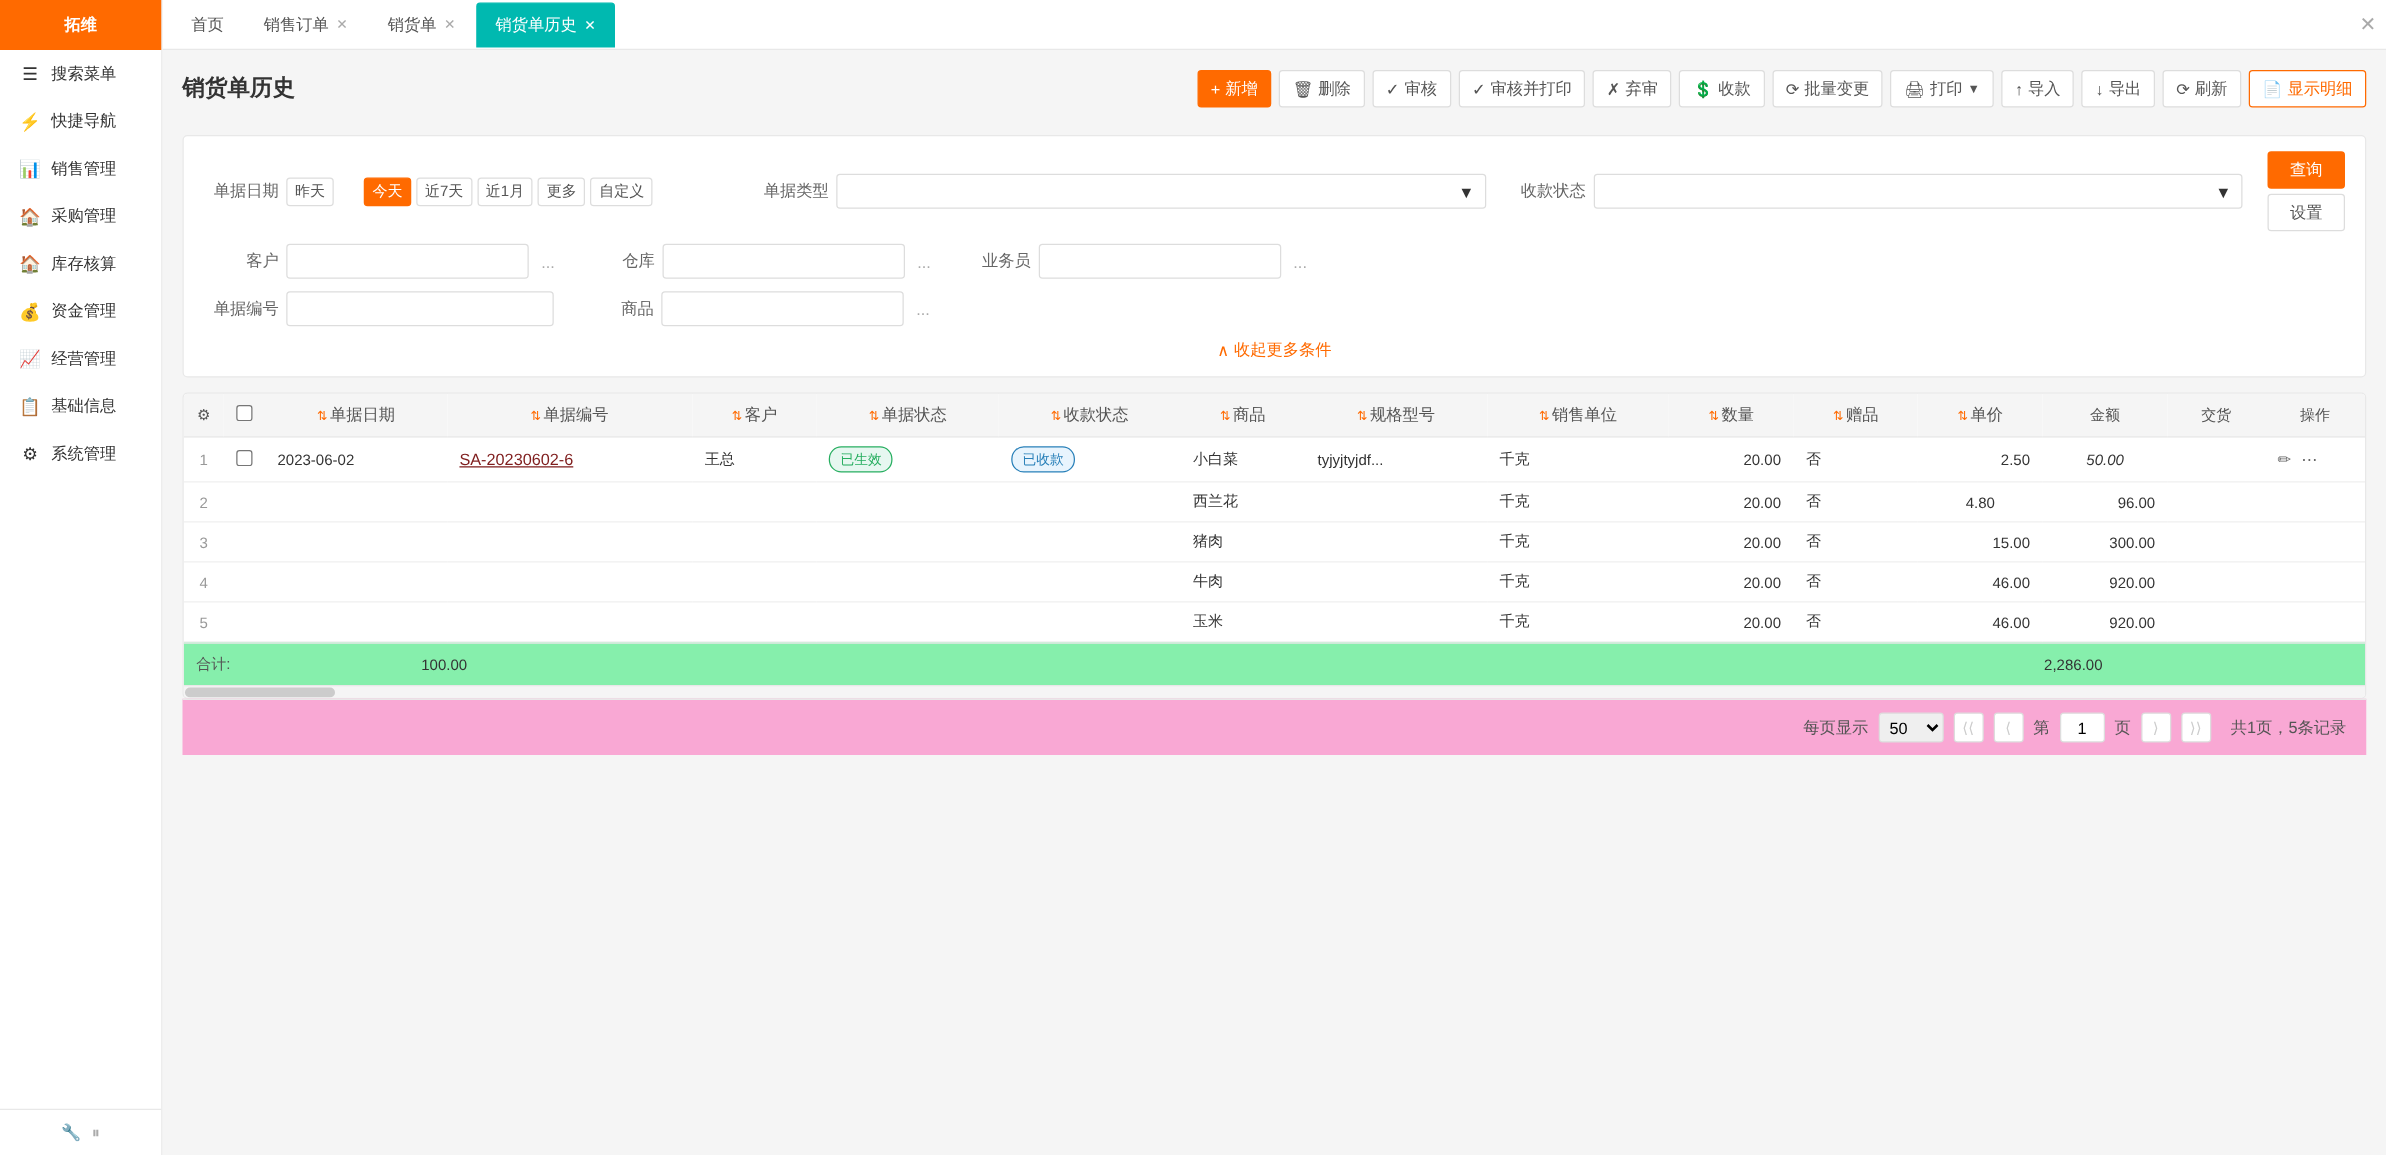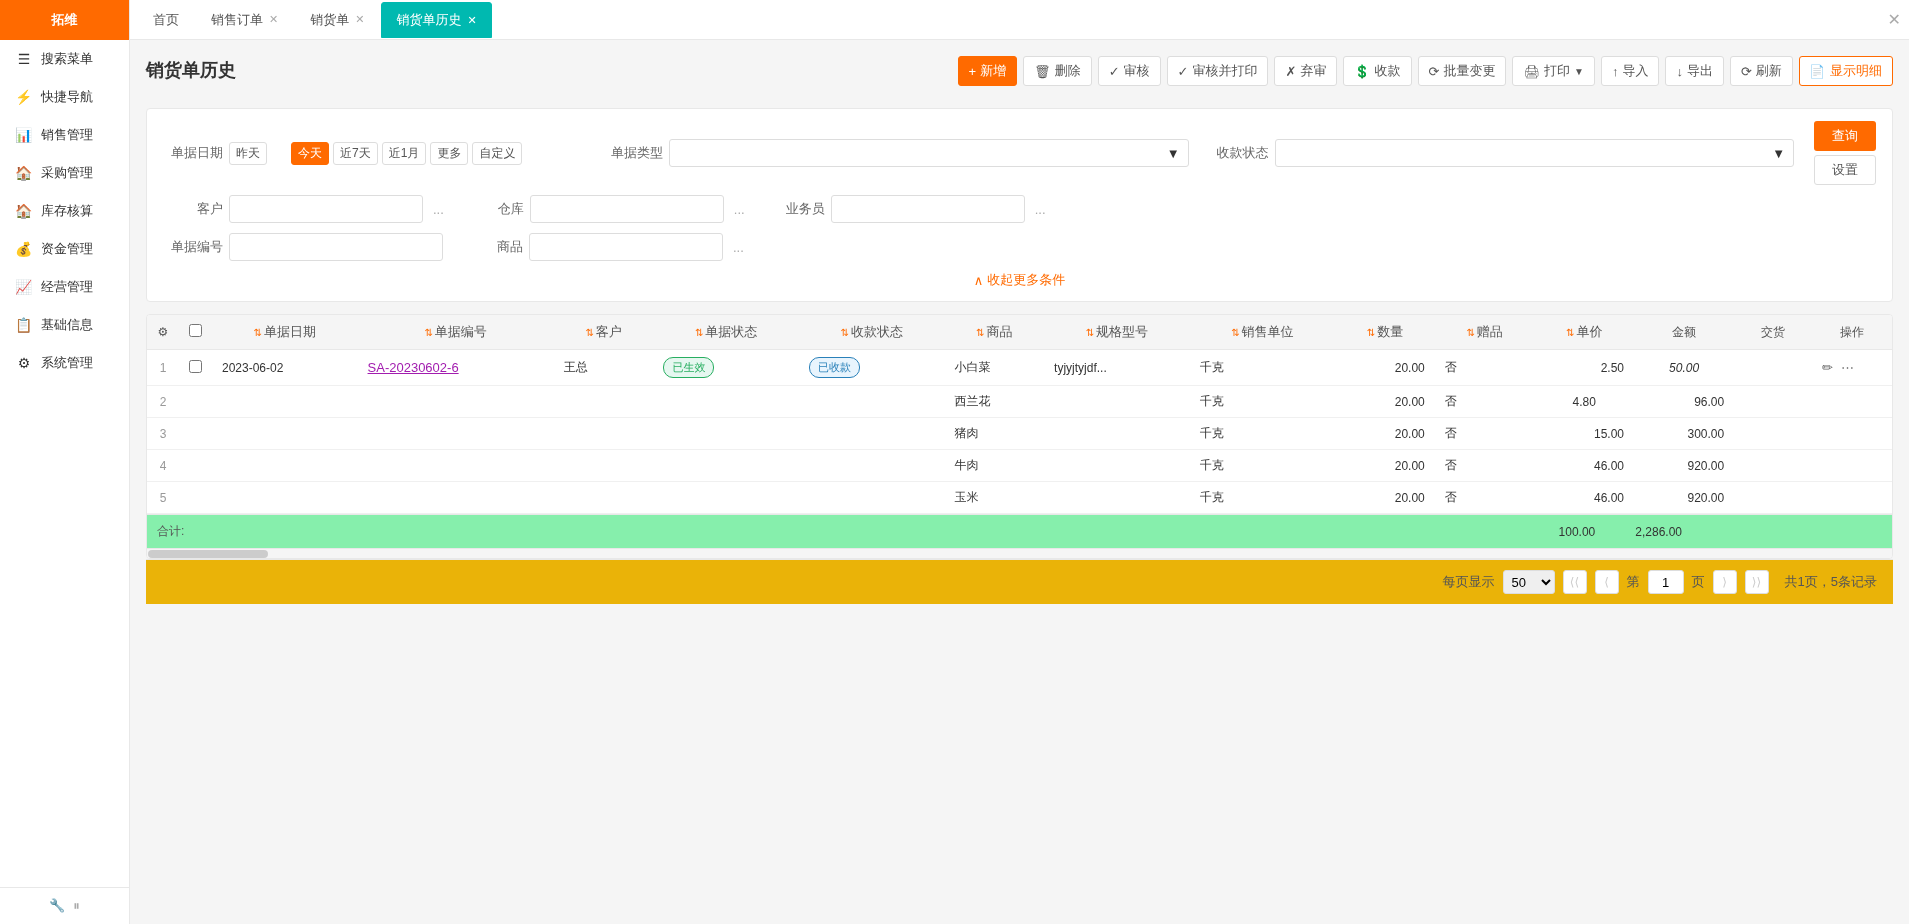--- a/index.html
+++ b/index.html
@@ -246,42 +246,42 @@
     }
     .badge {
       display: inline-block;
       padding: 2px 8px;
       border-radius: 10px;
       font-size: 11px;
       white-space: nowrap;
     }
     .badge-green { background: #e6f7f0; color: #27ae60; border: 1px solid #27ae60; }
     .badge-blue { background: #e8f4fd; color: #2980b9; border: 1px solid #2980b9; }
-    .link-text { color: #a21caf; cursor: pointer; text-decoration: underline; }
+    .link-text { color: #7f1d1d; cursor: pointer; text-decoration: underline; }
     .action-icons { display: flex; gap: 8px; }
     .action-icon { color: #666; cursor: pointer; font-size: 13px; }
 
     
     .table-footer {
       background: #86efac;
       border-top: 1px solid #e8e8e8;
       padding: 8px 10px;
       display: flex;
       align-items: center;
     }
     .total-label { color: #555; min-width: 180px; font-size: 12px; }
 
     
     .pagination-bar {
       display: flex;
       align-items: center;
       justify-content: flex-end;
       padding: 10px 16px;
       gap: 8px;
-      background: #eab308;
+      background: #f9a8d4;
       border-top: 1px solid #e8e8e8;
       font-size: 12px;
       color: #555;
     }
     .page-btn {
       width: 24px; height: 24px;
       border: 1px solid #ddd;
       border-radius: 3px;
       display: flex; align-items: center; justify-content: center;
       cursor: pointer;
@@ -642,21 +642,21 @@
     <td></td>
     <td>
       
     </td>
   </tr>
           </tbody>
       </table>
 
       <div class="table-footer">
         <span class="total-label">合计:</span>
-        <div style="flex:1;display:flex;justify-content:flex-end;gap:40px;padding-right:200px;">
+        <div style="flex:1;display:flex;justify-content:space-between;gap:40px;padding-right:200px;">
           <span style="font-size:12px;color:#333;">100.00</span>
           <span style="font-size:12px;color:#333;">2,286.00</span>
         </div>
       </div>
 
       <div class="scroll-bar">
         <div class="scroll-bar-thumb"></div>
       </div>
     </div>
 

